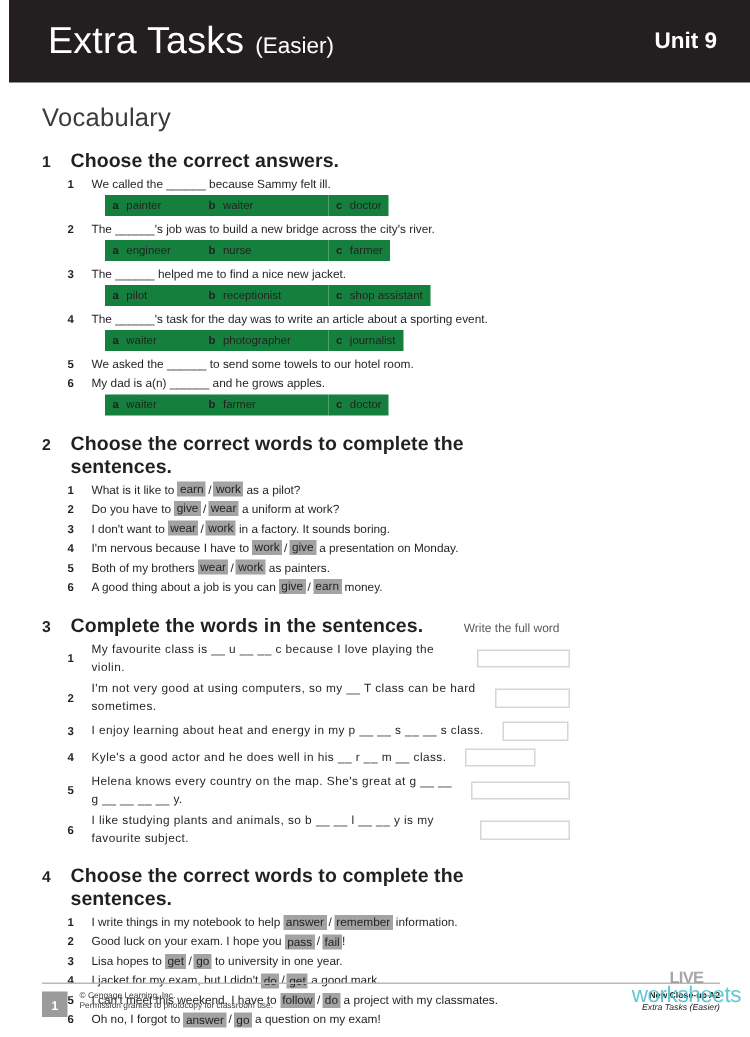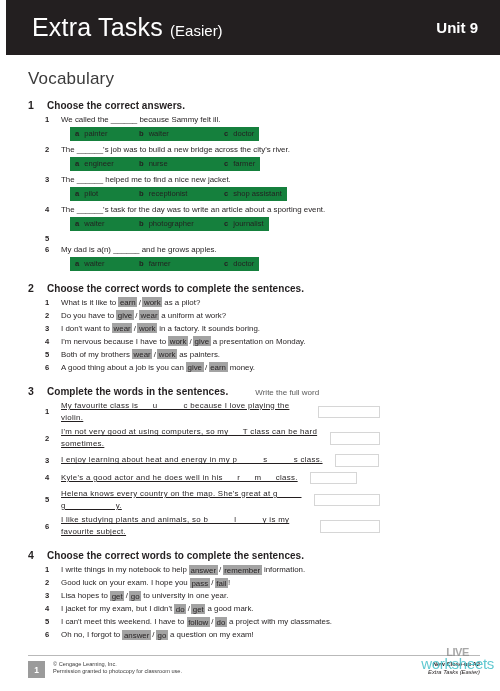--- a/index.html
+++ b/index.html
@@ -80,21 +80,21 @@
     margin-bottom: 3px;
   }
   .ex-num {
     font-size: 10.5px;
     font-weight: bold;
     width: 10px;
     flex: 0 0 10px;
     color: #231f20;
   }
   .ex-instr {
-    font-size: 10px;
+    font-size: 13px;
     font-weight: bold;
     color: #231f20;
     letter-spacing: 0.05px;
   }
   .ex-note {
     font-size: 8px;
     font-weight: 400;
     color: #5a5a5a;
     margin-left: 18px;
   }
@@ -173,21 +173,21 @@
   }
   .answer-box {
     flex: 0 0 auto;
     width: 56px;
     height: 12.5px;
     background: #ffffff;
     border: 1px solid #d6d6d6;
     box-sizing: border-box;
     margin-left: 4px;
   }
-  .blank { letter-spacing: 0.3px; text-decoration: underline; }
+  .blank { letter-spacing: 0.3px; }
 
   
   .footer {
     position: absolute;
     left: 28px;
     top: 655px;
     width: 452px;
     border-top: 1px solid #b9b9b9;
     padding-top: 5px;
     display: flex;
@@ -330,20 +330,21 @@
                 <div class="opt"><span class="ltr">b</span><span>photographer</span></div>
               </div>
               <div class="opt-slot">
                 <div class="opt"><span class="ltr">c</span><span>journalist</span></div>
               </div>
             </div>
           </li>
           <li class="q-line">
             <div class="item">
               <span class="item-num">5</span>
+              <span class="item-text">We asked the ______ to send some towels to our hotel room.</span>
             </div>
           </li>
           <li class="q-line">
             <div class="item">
               <span class="item-num">6</span>
               <span class="item-text">My dad is a(n) ______ and he grows apples.</span>
             </div>
             <div class="opt-row">
               <div class="opt-slot opt-gap-a">
                 <div class="opt"><span class="ltr">a</span><span>waiter</span></div>

